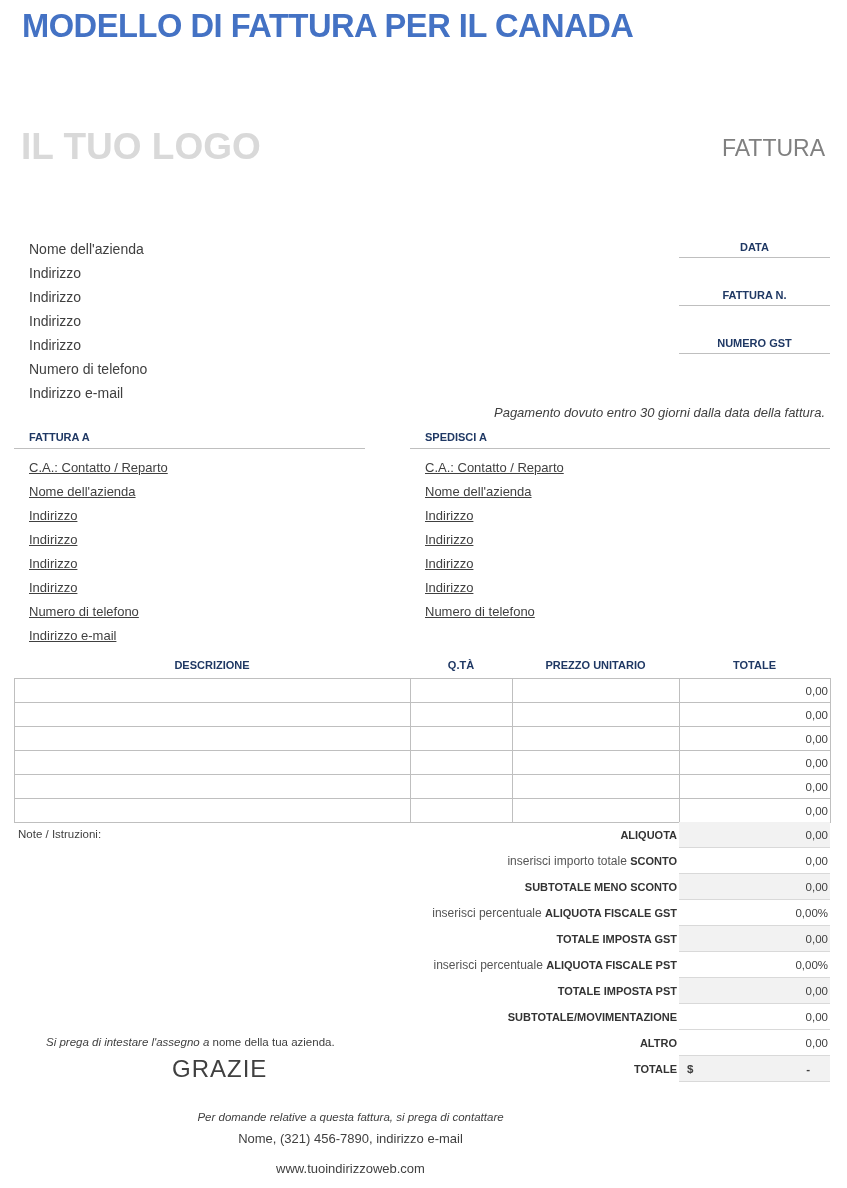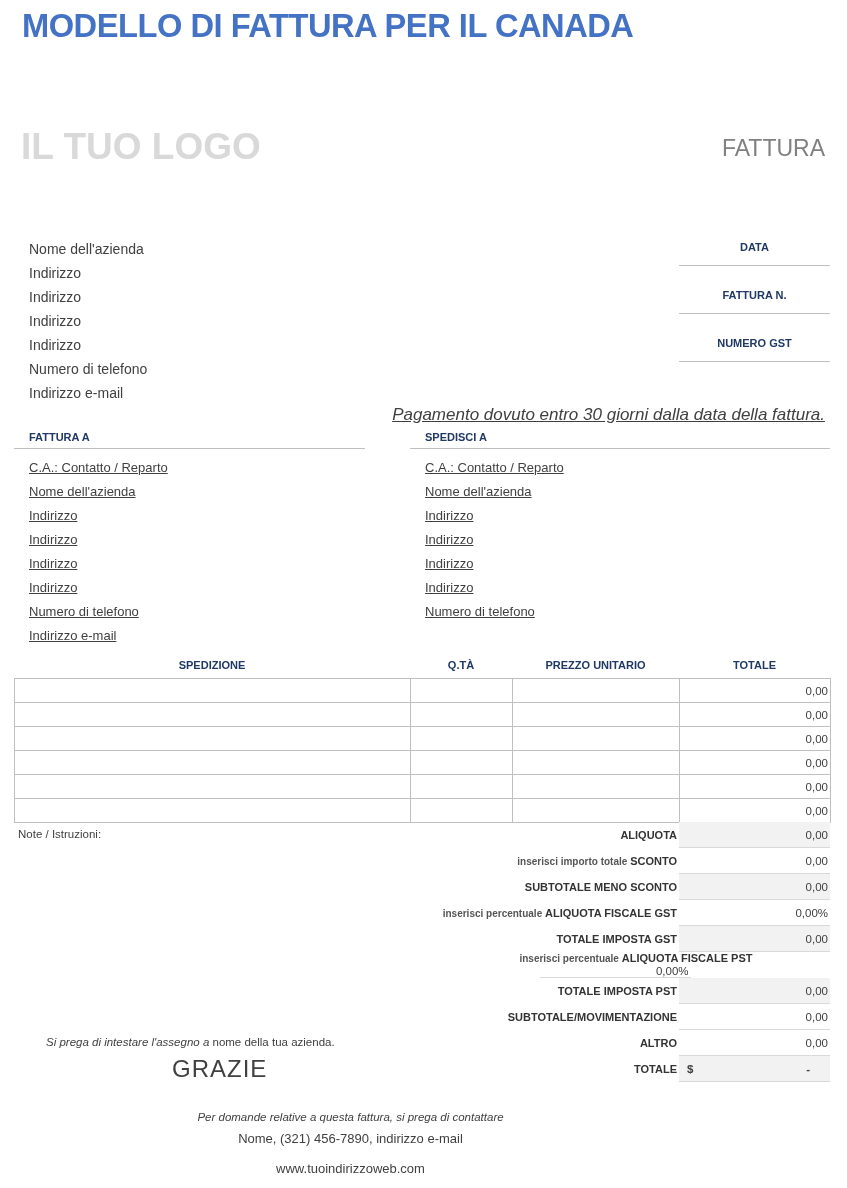--- a/index.html
+++ b/index.html
@@ -3,31 +3,31 @@
 <meta charset="utf-8">
 <style>
   * { box-sizing: border-box; margin: 0; padding: 0; }
   html, body { width: 847px; height: 1188px; background: #ffffff; overflow: hidden; }
   body { position: relative; font-family: "DejaVu Sans", sans-serif; color: #333; }
   .abs { position: absolute; }
   .title { left: 22px; top: 6px; font-size: 34px; font-weight: bold; color: #4472c4; letter-spacing: -0.5px; white-space: nowrap; font-family: "Liberation Sans", sans-serif; transform: scaleX(0.96); transform-origin: left; }
   .logo { left: 21px; top: 126px; font-size: 37px; font-weight: bold; color: #d9d9d9; font-family: "Liberation Sans", sans-serif; white-space: nowrap; }
   .fattura-title { right: 22px; top: 135px; font-size: 23px; color: #808080; font-family: "Liberation Sans", sans-serif; }
   .sender { left: 29px; top: 237px; font-size: 14px; color: #404040; line-height: 24px; font-family: "Liberation Sans", sans-serif; }
-  .meta-label { left: 679px; width: 151px; text-align: center; font-size: 11px; font-weight: bold; color: #1f3864; border-bottom: 1px solid #bfbfbf; padding-bottom: 12px; font-family: "Liberation Sans", sans-serif; }
-  .payment { right: 22px; top: 405px; font-size: 17px; font-style: italic; color: #404040; font-family: "Liberation Sans", sans-serif; text-decoration: underline; }
+  .meta-label { left: 679px; width: 151px; text-align: center; font-size: 11px; font-weight: bold; color: #1f3864; border-bottom: 1px solid #bfbfbf; padding-bottom: 4px; font-family: "Liberation Sans", sans-serif; }
+  .payment { right: 22px; top: 405px; font-size: 13px; font-style: italic; color: #404040; font-family: "Liberation Sans", sans-serif; }
   .sec-head { top: 431px; font-size: 11px; font-weight: bold; color: #1f3864; border-bottom: 1px solid #bfbfbf; padding-bottom: 5px; padding-left: 0; font-family: "Liberation Sans", sans-serif; }
   .addr { font-size: 13px; color: #404040; line-height: 24px; font-family: "Liberation Sans", sans-serif; text-decoration: underline; }
   .col-head { top: 659px; font-size: 11px; font-weight: bold; color: #1f3864; text-align: center; font-family: "Liberation Sans", sans-serif; }
   table.items { position: absolute; left: 14px; top: 678px; border-collapse: collapse; }
   table.items td { border: 1px solid #bfbfbf; height: 24px; font-size: 11.5px; color: #404040; text-align: right; padding-right: 2px; font-family: "Liberation Sans", sans-serif; }
   .notes { left: 18px; top: 828px; font-size: 11.5px; color: #404040; font-family: "Liberation Sans", sans-serif; }
   .sum-row { position: absolute; left: 400px; width: 430px; height: 26px; display: flex; align-items: center; }
   .sum-label { width: 279px; text-align: right; padding-right: 2px; font-size: 11px; font-weight: bold; color: #333; font-family: "Liberation Sans", sans-serif; white-space: nowrap; }
-  .sum-label .hint { font-weight: bold; font-size: 10px; color: #555; padding-left: 7px; }
+  .sum-label .hint { font-weight: normal; font-size: 12px; color: #555; padding-left: 7px; }
   .sum-val { width: 151px; height: 26px; text-align: right; font-size: 11.5px; color: #404040; display: flex; align-items: center; justify-content: flex-end; padding-right: 2px; border-bottom: 1px solid #d9d9d9; font-family: "Liberation Sans", sans-serif; }
   .sum-val.shade { background: #f2f2f2; }
   .sum-val.total { justify-content: space-between; padding-left: 8px; padding-right: 20px; font-weight: bold; }
   .cheque { left: 46px; top: 1036px; font-size: 11.5px; color: #404040; font-family: "Liberation Sans", sans-serif; }
   .cheque i { font-style: italic; }
   .grazie { left: 172px; top: 1055px; font-size: 24px; color: #404040; font-family: "Liberation Sans", sans-serif; letter-spacing: 1px; }
   .footer { left: 0; width: 701px; text-align: center; color: #404040; font-family: "Liberation Sans", sans-serif; }
 </style>
 </head>
 <body>
@@ -69,21 +69,21 @@
 <div class="abs addr" style="left:425px; top:456px;">
   <div>C.A.: Contatto / Reparto</div>
   <div>Nome dell'azienda</div>
   <div>Indirizzo</div>
   <div>Indirizzo</div>
   <div>Indirizzo</div>
   <div>Indirizzo</div>
   <div>Numero di telefono</div>
 </div>
 
-<div class="abs col-head" style="left:14px; width:396px;">SPEDIZIONE</div>
+<div class="abs col-head" style="left:14px; width:396px;">DESCRIZIONE</div>
 <div class="abs col-head" style="left:410px; width:102px;">Q.TÀ</div>
 <div class="abs col-head" style="left:512px; width:167px;">PREZZO UNITARIO</div>
 <div class="abs col-head" style="left:679px; width:151px;">TOTALE</div>
 
 <table class="items">
   <colgroup>
     <col style="width:396px">
       <col style="width:102px">
       <col style="width:167px">
       <col style="width:151px">
@@ -143,21 +143,21 @@
   <div class="sum-val shade">0,00</div>
 </div>
 <div class="sum-row" style="top:900px;">
   <div class="sum-label"><span class="hint">inserisci percentuale </span><span>ALIQUOTA FISCALE GST</span></div>
   <div class="sum-val">0,00%</div>
 </div>
 <div class="sum-row" style="top:926px;">
   <div class="sum-label"><span class="hint"></span><span>TOTALE IMPOSTA GST</span></div>
   <div class="sum-val shade">0,00</div>
 </div>
-<div class="sum-row" style="top:952px;flex-direction:column;">
+<div class="sum-row" style="top:952px;">
   <div class="sum-label"><span class="hint">inserisci percentuale </span><span>ALIQUOTA FISCALE PST</span></div>
   <div class="sum-val">0,00%</div>
 </div>
 <div class="sum-row" style="top:978px;">
   <div class="sum-label"><span class="hint"></span><span>TOTALE IMPOSTA PST</span></div>
   <div class="sum-val shade">0,00</div>
 </div>
 <div class="sum-row" style="top:1004px;">
   <div class="sum-label"><span class="hint"></span><span>SUBTOTALE/MOVIMENTAZIONE</span></div>
   <div class="sum-val">0,00</div>

